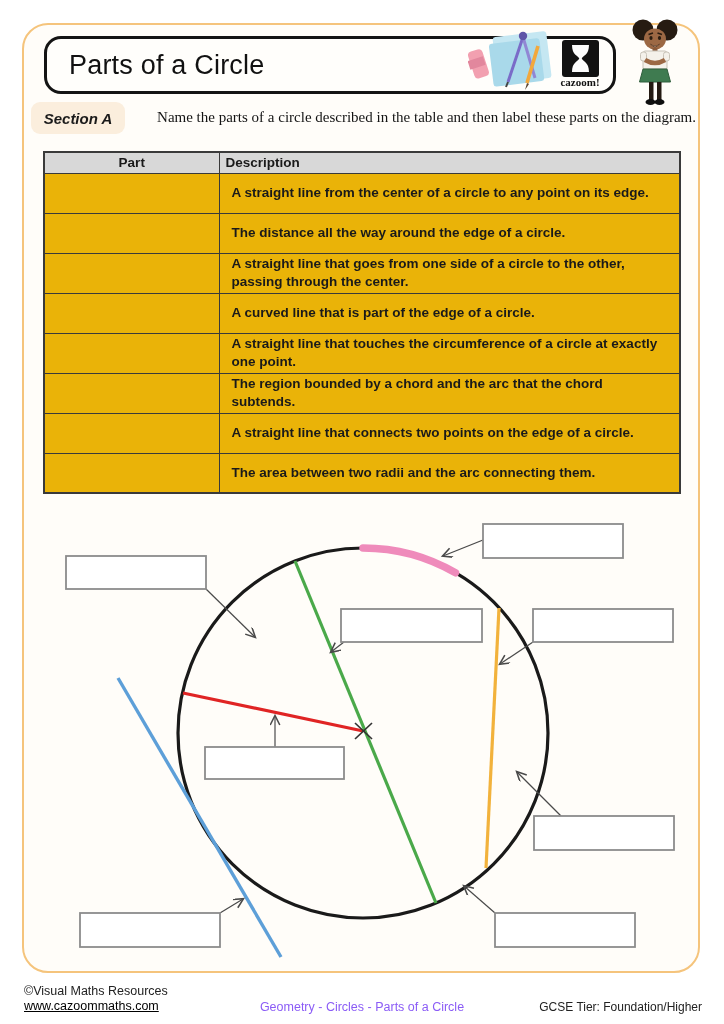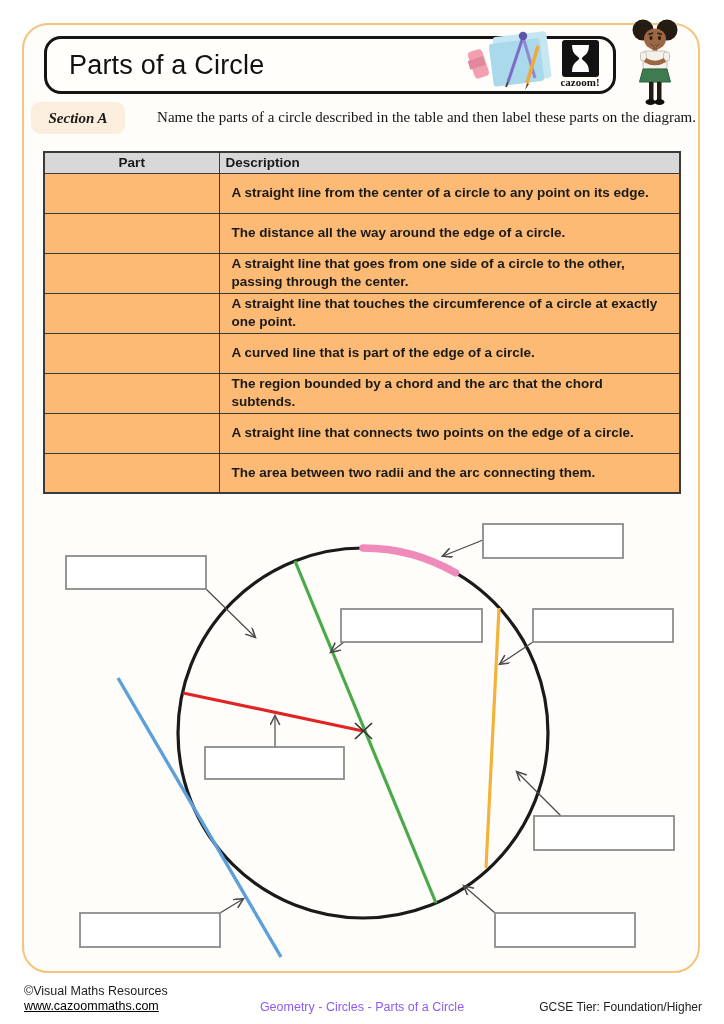--- a/index.html
+++ b/index.html
@@ -17,28 +17,28 @@
   .title-box h1{margin:0 0 0 22px;font-size:27px;font-weight:normal;color:#111;letter-spacing:.2px;}
   .stationery{position:absolute;left:468px;top:28px;}
   .logo-wrap{position:absolute;left:552px;top:40px;width:56px;height:54px;text-align:center;}
   .logo-text{position:absolute;left:0;right:0;top:36px;
     font-family:"Liberation Serif",serif;font-weight:bold;font-size:11px;color:#111;}
   .mascot{position:absolute;left:624px;top:18px;}
 
   
   .section-pill{position:absolute;left:31px;top:102px;width:94px;height:32px;
     background:#fbeedd;border-radius:9px;display:flex;align-items:center;justify-content:center;}
-  .section-pill span{font-family:Liberation Serif, serif;font-style:italic;font-weight:bold;
+  .section-pill span{font-family:Liberation Sans, sans-serif;font-style:italic;font-weight:bold;
     font-size:15px;color:#1a1a1a;}
   .instruction{position:absolute;left:140px;top:109px;width:556px;
     font-family:"Liberation Serif",serif;font-size:15px;color:#141414;text-align:right;}
 
   
   .parts-table{position:absolute;left:43px;top:151px;border-collapse:collapse;
-    table-layout:fixed;width:638px;background:#fdba74;border:2px solid #3a3a3a;}
+    table-layout:fixed;width:638px;background:#eab308;border:2px solid #3a3a3a;}
   .parts-table th,.parts-table td{border:1px solid #3a3a3a;box-sizing:border-box;}
   .parts-table th{height:21px;background:#d8d8d8;font-size:13.5px;font-weight:bold;color:#1a1a1a;}
   .parts-table th.col-part{width:175px;text-align:center;}
   .parts-table th.col-desc{text-align:left;padding-left:6px;}
   .parts-table td{height:40px;}
   .parts-table td.desc{font-size:13.5px;font-weight:bold;color:#1a1a1a;
     padding:0 14px 0 12px;line-height:1.3;vertical-align:middle;}
 
   
   .diagram{position:absolute;left:0;top:0;width:724px;height:1024px;}
@@ -125,25 +125,25 @@
     <tr>
       <td class="part"></td>
       <td class="desc">The distance all the way around the edge of a circle.</td>
     </tr>
     <tr>
       <td class="part"></td>
       <td class="desc">A straight line that goes from one side of a circle to the other, passing through the center.</td>
     </tr>
     <tr>
       <td class="part"></td>
+      <td class="desc">A curved line that is part of the edge of a circle.</td>
+    </tr>
+    <tr>
+      <td class="part"></td>
       <td class="desc">A straight line that touches the circumference of a circle at exactly one point.</td>
-    </tr>
-    <tr>
-      <td class="part"></td>
-      <td class="desc">A curved line that is part of the edge of a circle.</td>
     </tr>
     <tr>
       <td class="part"></td>
       <td class="desc">The region bounded by a chord and the arc that the chord subtends.</td>
     </tr>
     <tr>
       <td class="part"></td>
       <td class="desc">A straight line that connects two points on the edge of a circle.</td>
     </tr>
     <tr>

